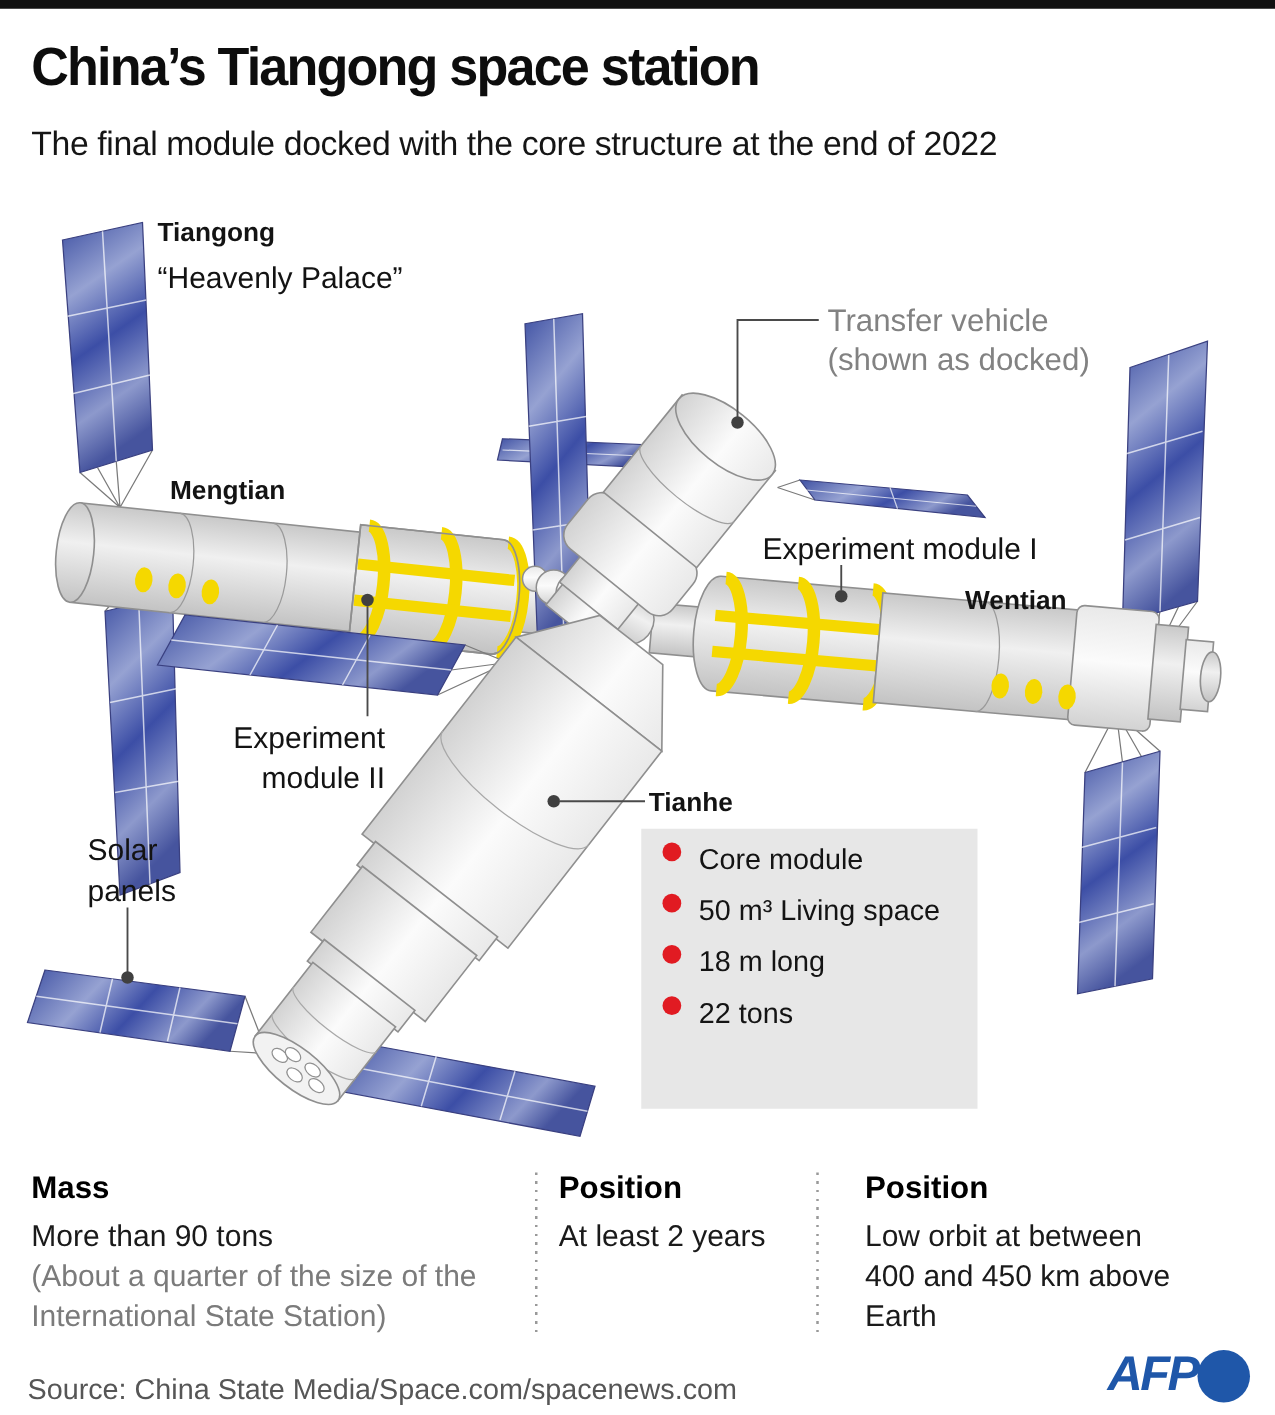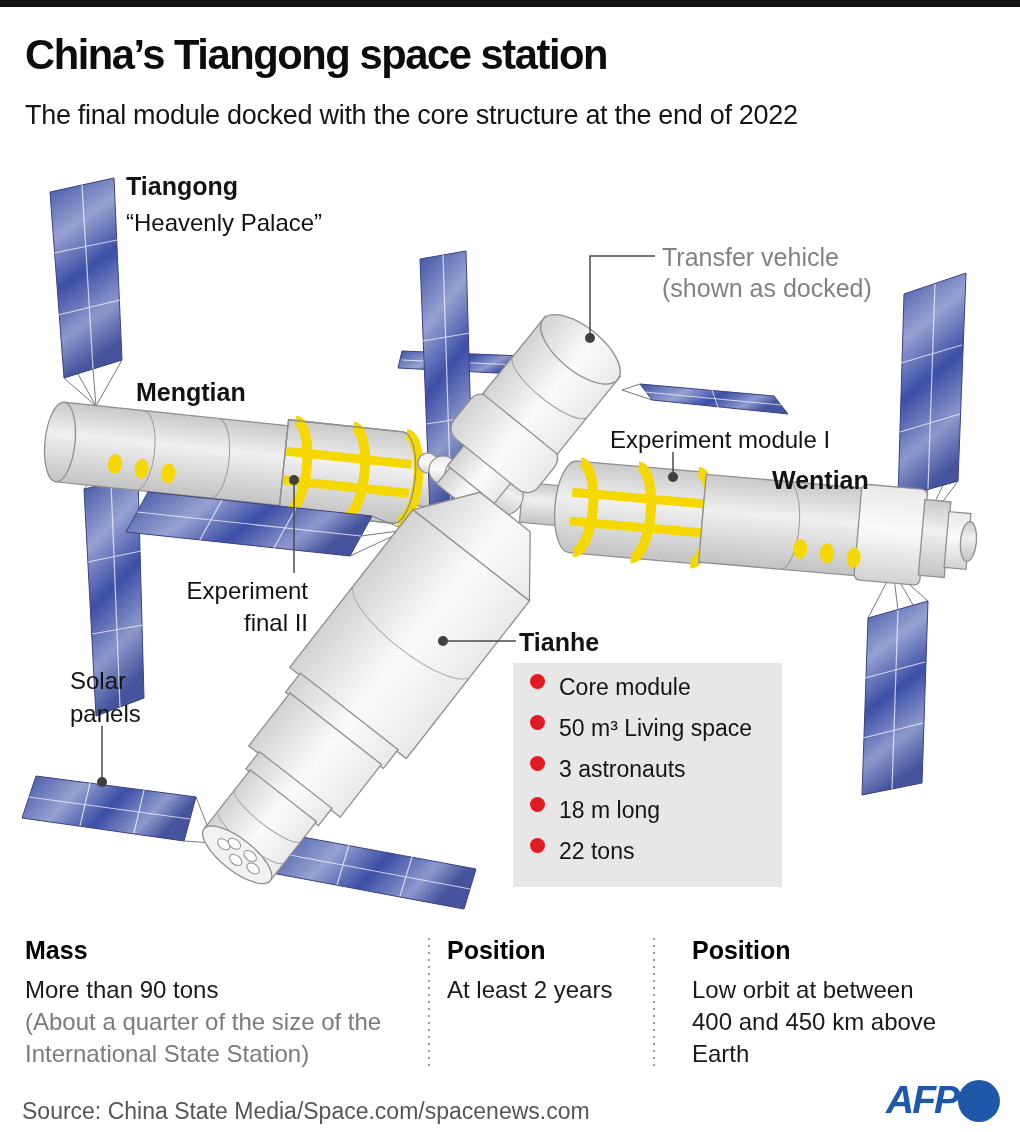--- a/index.html
+++ b/index.html
@@ -3,21 +3,21 @@
 <meta charset="utf-8">
 <style>
   html,body{margin:0;padding:0;background:#ffffff;}
   body{width:1020px;height:1132px;position:relative;font-family:"Liberation Sans",sans-serif;color:#111;overflow:hidden;}
   .topbar{position:absolute;left:0;top:0;width:1020px;height:7px;background:#111;}
   .title{position:absolute;left:25px;top:30px;font-size:43px;font-weight:700;letter-spacing:-1.5px;transform:scaleX(.97);transform-origin:left;color:#0d0d0d;}
   .subtitle{position:absolute;left:25px;top:100px;font-size:27px;color:#151515;letter-spacing:-.3px;}
   .diagram{position:absolute;left:0;top:130px;width:1020px;height:790px;}
   .diagram svg{position:absolute;left:0;top:0;}
   .dlabel{position:absolute;font-size:24px;color:#131313;white-space:nowrap;line-height:31px;}
-  .dlabel.bold{font-weight:700;font-size:25px;text-align:center;}
+  .dlabel.bold{font-weight:700;font-size:21px;text-align:center;}
   .dlabel.gray{color:#828282;font-size:25px;}
   .dlabel.right{text-align:right;}
   .factsbox{position:absolute;left:513px;top:533px;width:269px;height:224px;background:#e7e7e7;box-sizing:border-box;padding:11px 0 0 17px;}
   .fact{display:flex;align-items:flex-start;height:41px;}
   .fact .bullet{width:15px;height:15px;border-radius:50%;background:#e11b22;margin-right:14px;flex:0 0 auto;}
   .fact .ftext{font-size:23px;color:#141414;}
   .stats{position:absolute;left:0;top:930px;width:845px;height:145px;}
   .stat-col{position:absolute;top:6px;}
   .stat-h{font-size:25px;font-weight:700;color:#000;}
   .stat-v{font-size:24px;color:#1a1a1a;margin-top:9px;line-height:32px;}
@@ -226,40 +226,36 @@
   <div class="dlabel" style="left:126px;top:77px;">“Heavenly Palace”</div>
   <div class="dlabel gray" style="left:662px;top:112px;">
     <div>Transfer vehicle</div>
     <div>(shown as docked)</div>
   </div>
   <div class="dlabel bold" style="left:136px;top:247px;">Mengtian</div>
   <div class="dlabel" style="left:610px;top:294px;">Experiment module I</div>
   <div class="dlabel bold" style="left:772px;top:335px;">Wentian</div>
   <div class="dlabel right" style="right:712px;top:445px;line-height:32px;">
     <div>Experiment</div>
-    <div>final II</div>
+    <div>module II</div>
   </div>
   <div class="dlabel" style="left:70px;top:534px;line-height:33px;">
     <div>Solar</div>
     <div>panels</div>
   </div>
   <div class="dlabel bold" style="left:519px;top:497px;">Tianhe</div>
 
   <div class="factsbox">
     <div class="fact">
         <span class="bullet"></span>
         <span class="ftext">Core module</span>
       </div>
     <div class="fact">
         <span class="bullet"></span>
         <span class="ftext">50 m³ Living space</span>
-      </div>
-    <div class="fact">
-        <span class="bullet"></span>
-        <span class="ftext">3 astronauts</span>
       </div>
     <div class="fact">
         <span class="bullet"></span>
         <span class="ftext">18 m long</span>
       </div>
     <div class="fact">
         <span class="bullet"></span>
         <span class="ftext">22 tons</span>
       </div>
   </div>

